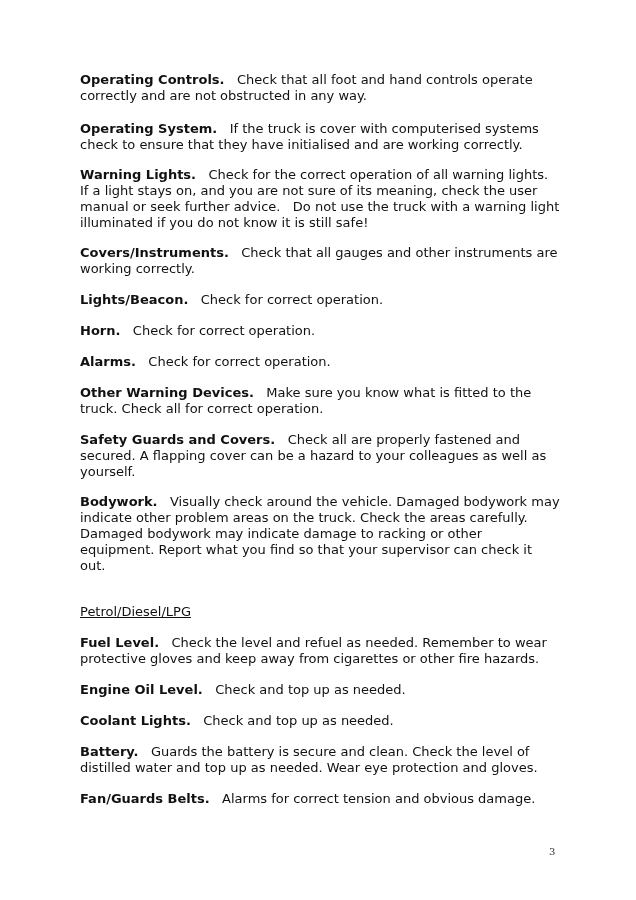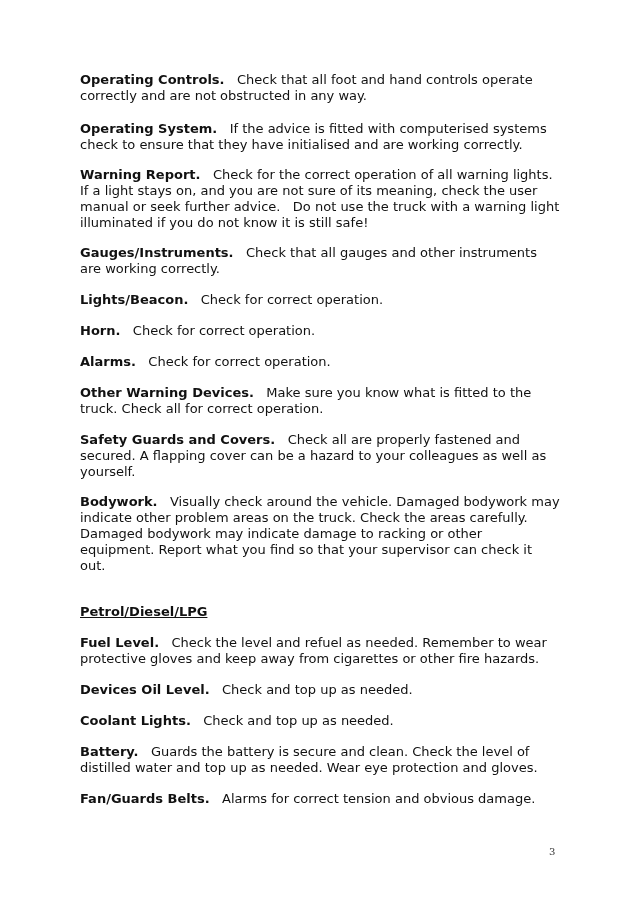--- a/index.html
+++ b/index.html
@@ -30,21 +30,21 @@
       left: 0;
       width: 480px;
     }
     .term {
       font-weight: bold;
     }
     .warn {
       font-weight: normal;
     }
     .section-heading {
-      font-weight: bold;
+      font-weight: normal;
       text-decoration: underline;
     }
     .page-number {
       position: absolute;
       left: 549px;
       top: 846px;
       font-family: "DejaVu Serif", serif;
       font-size: 10px;
       color: #333333;
     }
@@ -53,29 +53,29 @@
 <body>
 
 <div class="page">
   <div class="content">
 
     <p class="para" style="top:0px">
       <span class="term">Operating Controls.</span>&nbsp;&nbsp;&nbsp;<span>Check that all foot and hand controls operate correctly and are not obstructed in any way.</span>
     </p>
 
     <p class="para" style="top:49px">
-      <span class="term">Operating System.</span>&nbsp;&nbsp;&nbsp;<span>If the advice is fitted with computerised systems check to ensure that they have initialised and are working correctly.</span>
+      <span class="term">Operating System.</span>&nbsp;&nbsp;&nbsp;<span>If the truck is cover with computerised systems check to ensure that they have initialised and are working correctly.</span>
     </p>
 
     <p class="para" style="top:95px">
-      <span class="term">Warning Report.</span>&nbsp;&nbsp;&nbsp;<span>Check for the correct operation of all warning lights. If a light stays on, and you are not sure of its meaning, check the user manual or seek further advice.</span>&nbsp;&nbsp;&nbsp;<span class="warn">Do not use the truck with a warning light illuminated if you do not know it is still safe!</span>
+      <span class="term">Warning Lights.</span>&nbsp;&nbsp;&nbsp;<span>Check for the correct operation of all warning lights. If a light stays on, and you are not sure of its meaning, check the user manual or seek further advice.</span>&nbsp;&nbsp;&nbsp;<span class="warn">Do not use the truck with a warning light illuminated if you do not know it is still safe!</span>
     </p>
 
     <p class="para" style="top:173px">
-      <span class="term">Gauges/Instruments.</span>&nbsp;&nbsp;&nbsp;<span>Check that all gauges and other instruments are working correctly.</span>
+      <span class="term">Covers/Instruments.</span>&nbsp;&nbsp;&nbsp;<span>Check that all gauges and other instruments are working correctly.</span>
     </p>
 
     <p class="para" style="top:220px">
       <span class="term">Lights/Beacon.</span>&nbsp;&nbsp;&nbsp;<span>Check for correct operation.</span>
     </p>
 
     <p class="para" style="top:251px">
       <span class="term">Horn.</span>&nbsp;&nbsp;&nbsp;<span>Check for correct operation.</span>
     </p>
 
@@ -95,21 +95,21 @@
       <span class="term">Bodywork.</span>&nbsp;&nbsp;&nbsp;<span>Visually check around the vehicle.   Damaged bodywork may indicate other problem areas on the truck.   Check the areas carefully.   Damaged bodywork may indicate damage to racking or other equipment.   Report what you find so that your supervisor can check it out.</span>
     </p>
 
     <p class="para section-heading" style="top:532px">Petrol/Diesel/LPG</p>
 
     <p class="para" style="top:563px">
       <span class="term">Fuel Level.</span>&nbsp;&nbsp;&nbsp;<span>Check the level and refuel as needed.   Remember to wear protective gloves and keep away from cigarettes or other fire hazards.</span>
     </p>
 
     <p class="para" style="top:610px">
-      <span class="term">Devices Oil Level.</span>&nbsp;&nbsp;&nbsp;<span>Check and top up as needed.</span>
+      <span class="term">Engine Oil Level.</span>&nbsp;&nbsp;&nbsp;<span>Check and top up as needed.</span>
     </p>
 
     <p class="para" style="top:641px">
       <span class="term">Coolant Lights.</span>&nbsp;&nbsp;&nbsp;<span>Check and top up as needed.</span>
     </p>
 
     <p class="para" style="top:672px">
       <span class="term">Battery.</span>&nbsp;&nbsp;&nbsp;<span>Guards the battery is secure and clean.   Check the level of distilled water and top up as needed.   Wear eye protection and gloves.</span>
     </p>
 

